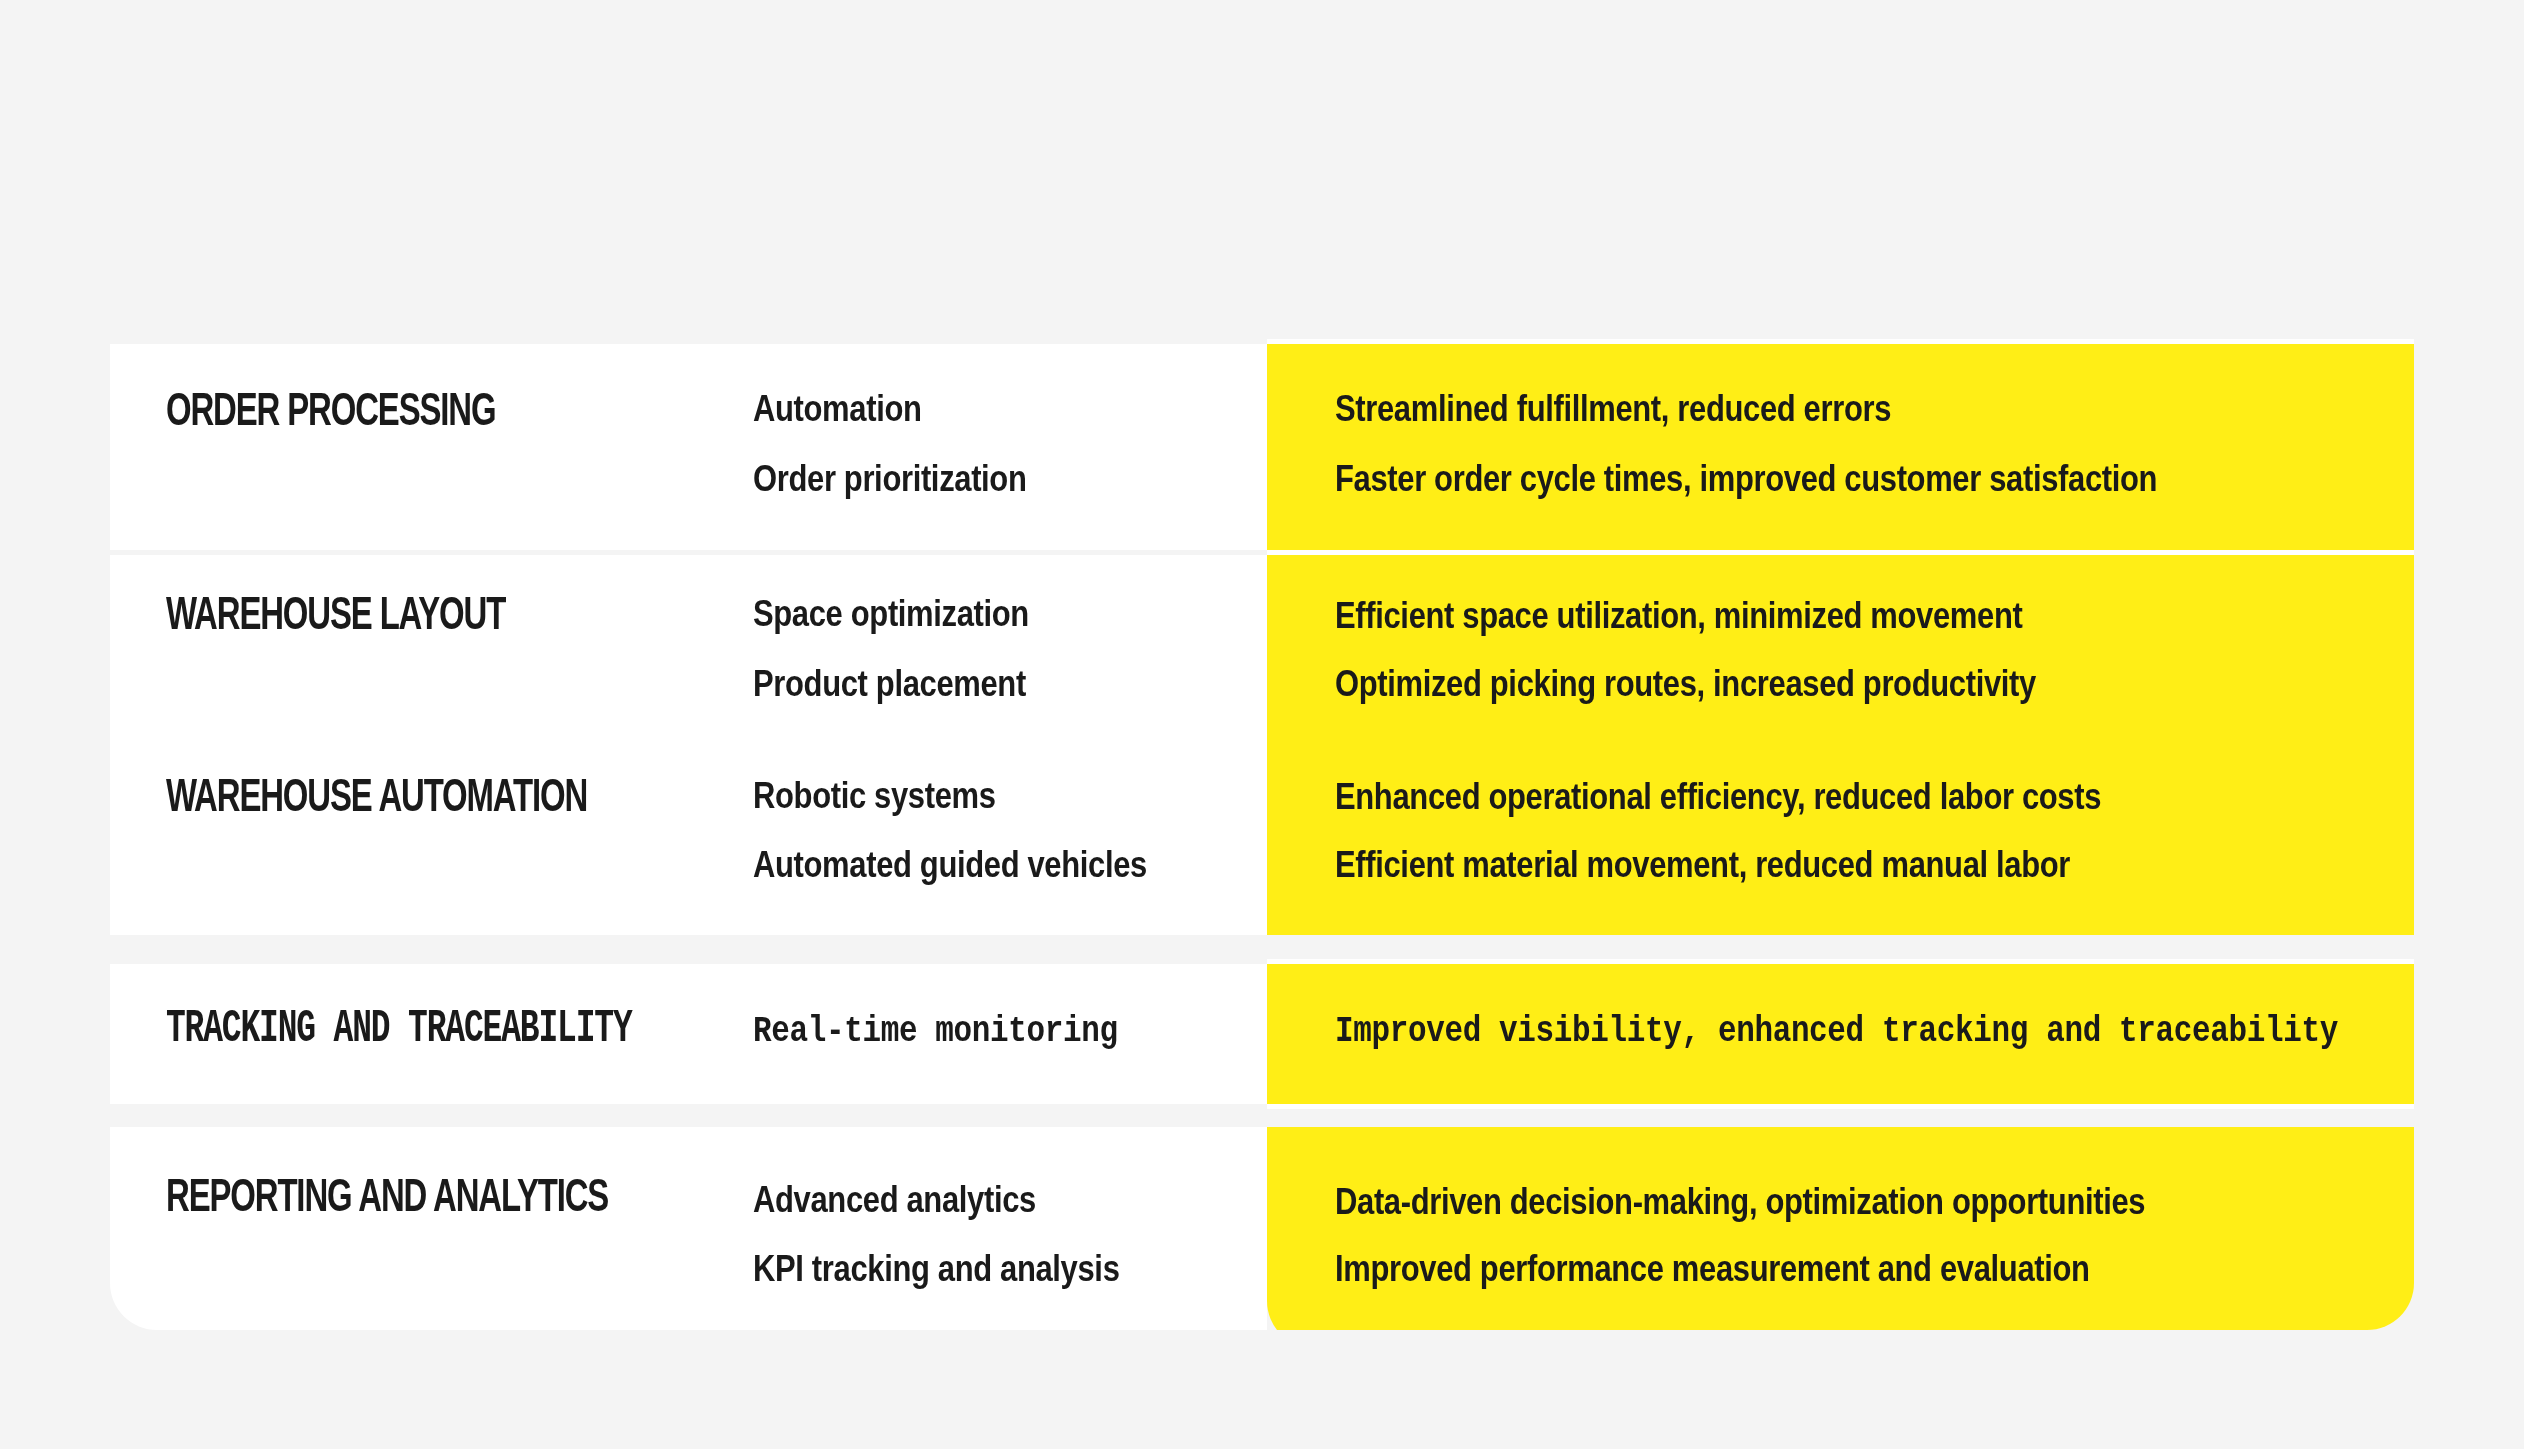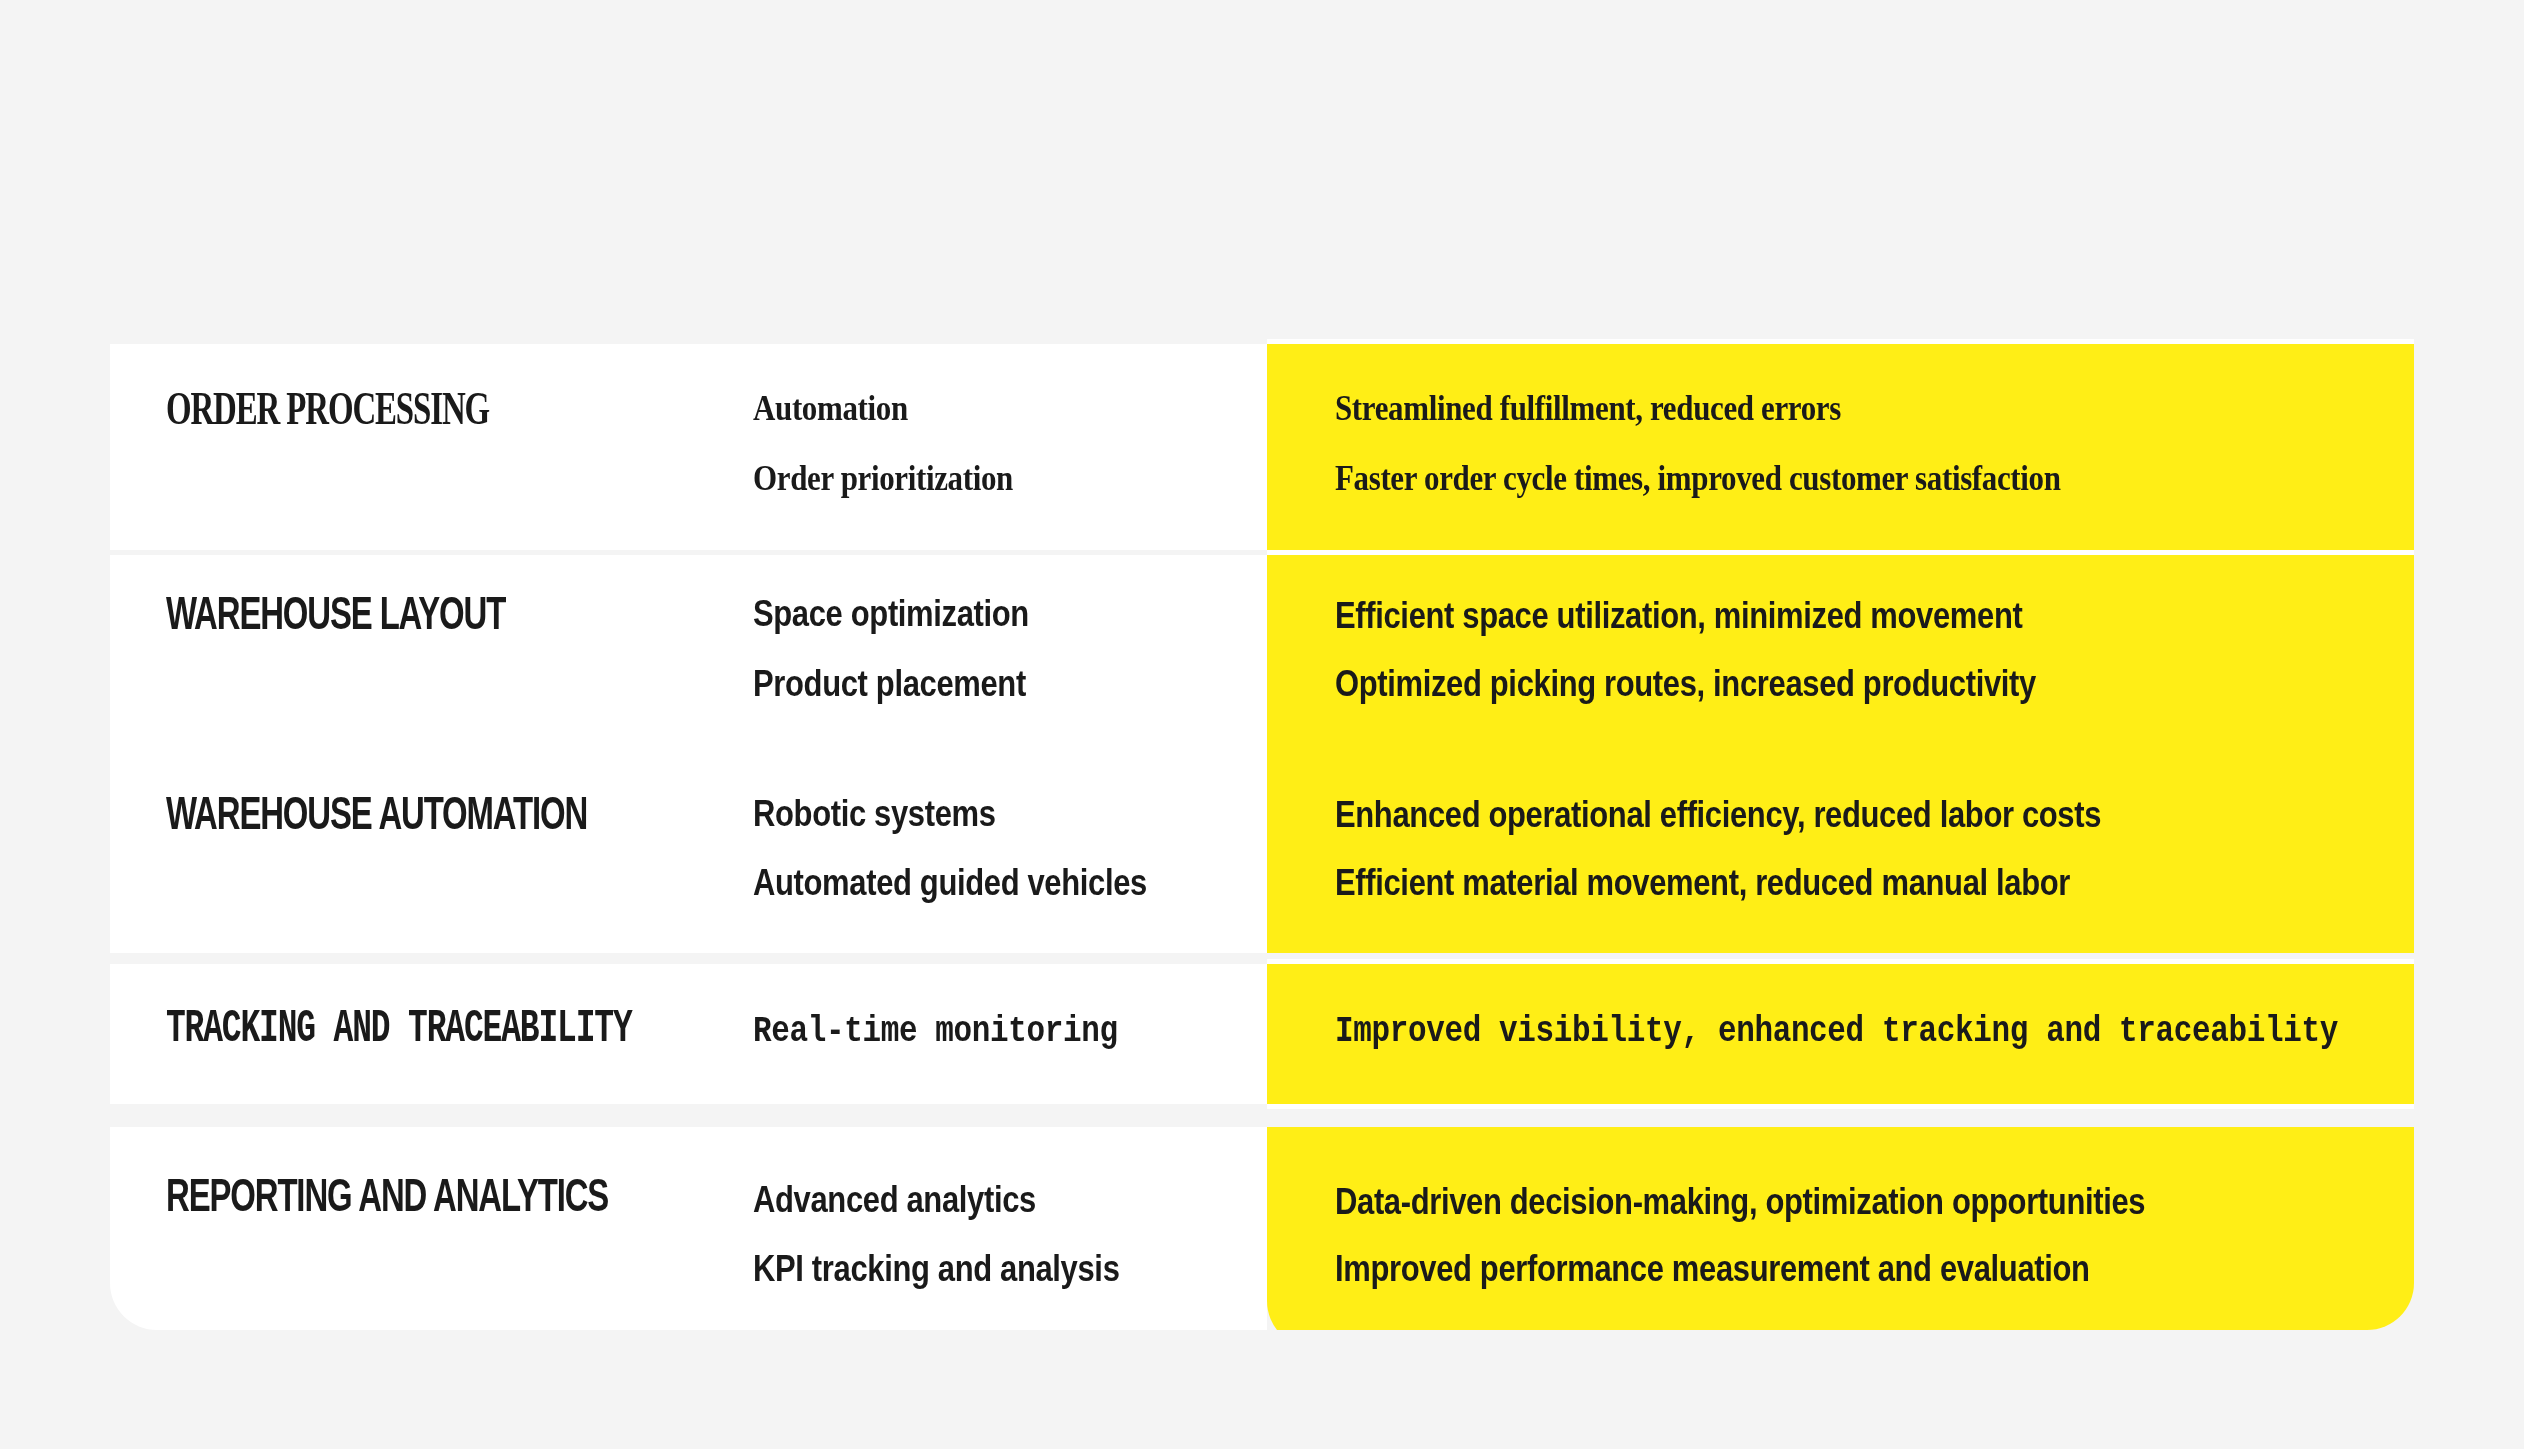--- a/index.html
+++ b/index.html
@@ -21,21 +21,21 @@
 </head>
 <body>
 
 <div class="card">
 
   <div style="position:absolute;left:0;top:0;width:2304px;height:1215px;border-radius:47px;overflow:hidden;">
 
     <div class="sep-left" style="top:224px;"></div>
     <div class="sep-right" style="top:224px;"></div>
 
-    <div class="row" style="top:229px;height:206px;font-family:Liberation Serif, serif;">
+    <div class="row" style="top:229px;height:206px;">
       <div class="cell-left"></div>
       <div class="cell-right"></div>
       <div class="head" style="top:41px;">ORDER PROCESSING</div>
       <div class="feat" style="top:45px;">Automation</div>
       <div class="feat" style="top:115px;">Order prioritization</div>
       <div class="ben" style="top:45px;">Streamlined fulfillment, reduced errors</div>
       <div class="ben" style="top:115px;">Faster order cycle times, improved customer satisfaction</div>
     </div>
     <div class="sep-left" style="top:435px;"></div>
     <div class="sep-right" style="top:435px;"></div>
@@ -45,21 +45,21 @@
       <div class="cell-right"></div>
       <div class="head" style="top:34px;">WAREHOUSE LAYOUT</div>
       <div class="feat" style="top:39px;">Space optimization</div>
       <div class="feat" style="top:109px;">Product placement</div>
       <div class="ben" style="top:41px;">Efficient space utilization, minimized movement</div>
       <div class="ben" style="top:109px;">Optimized picking routes, increased productivity</div>
     </div>
     <div class="sep-left" style="top:636px;"></div>
     <div class="sep-right" style="top:636px;"></div>
 
-    <div class="row" style="top:635px;height:203px;">
+    <div class="row" style="top:617px;height:203px;">
       <div class="cell-left"></div>
       <div class="cell-right"></div>
       <div class="head" style="top:39px;">WAREHOUSE AUTOMATION</div>
       <div class="feat" style="top:44px;">Robotic systems</div>
       <div class="feat" style="top:113px;">Automated guided vehicles</div>
       <div class="ben" style="top:45px;">Enhanced operational efficiency, reduced labor costs</div>
       <div class="ben" style="top:113px;">Efficient material movement, reduced manual labor</div>
     </div>
     <div class="sep-left" style="top:844px;"></div>
     <div class="sep-right" style="top:844px;"></div>

